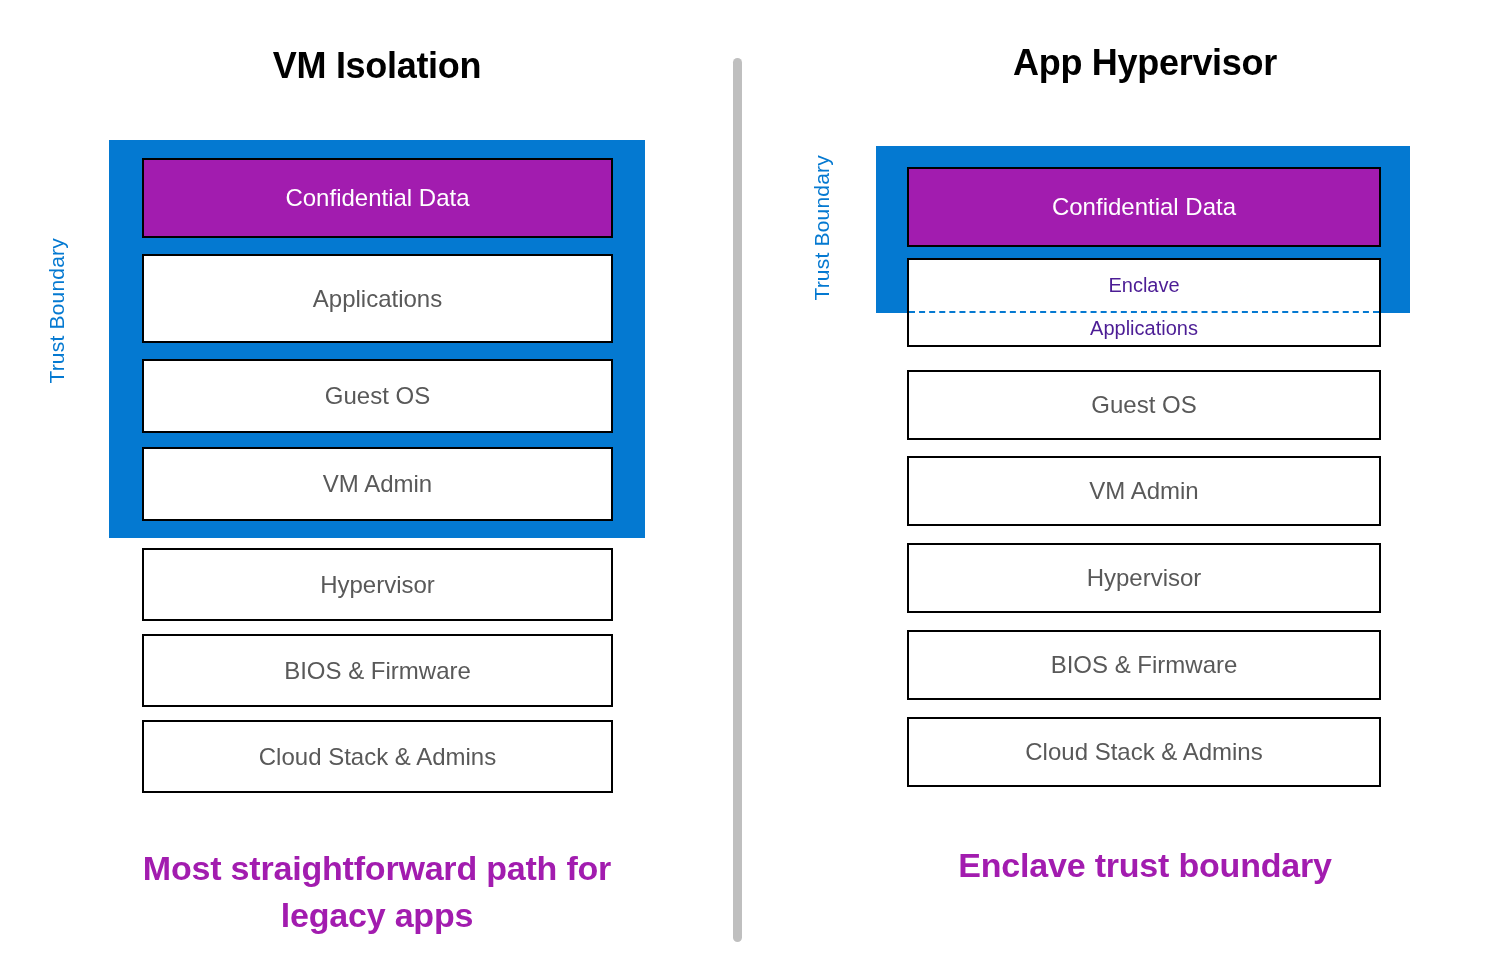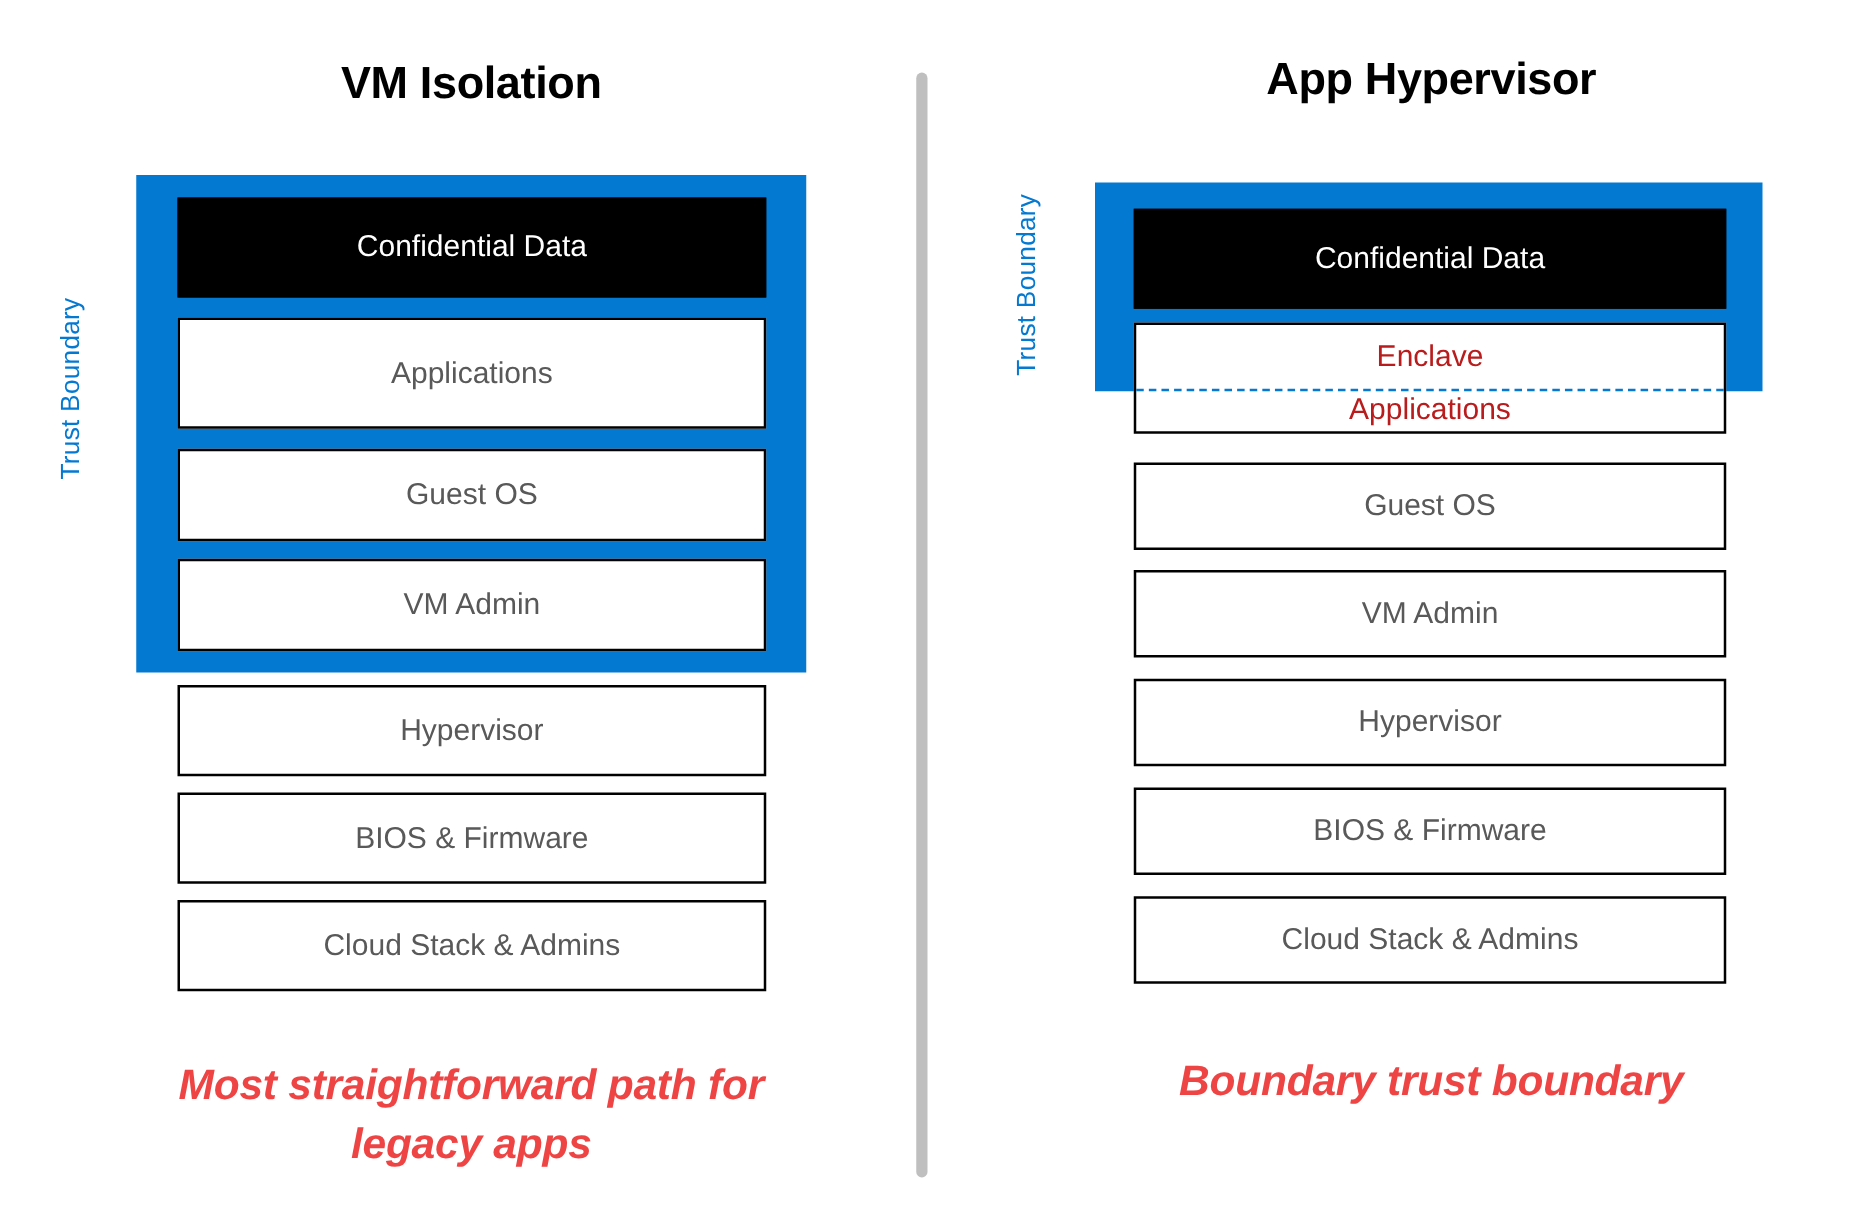--- a/index.html
+++ b/index.html
@@ -33,25 +33,24 @@
     text-align: center;
   }
   #title-left  { left: 108px; width: 538px; top: 45px; }
   #title-right { left: 876px; width: 538px; top: 42px; }
 
   
   .panel-caption {
     position: absolute;
     font-size: 34px;
     font-weight: 700;
-    color: #ef4444;
+    color: #a21caf;
     text-align: center;
     line-height: 1.38;
     letter-spacing: -0.2px;
-    font-style: italic;
   }
   #caption-left  { left: 108px; width: 538px; top: 845px; }
   #caption-right { left: 876px; width: 538px; top: 842px; }
 
   
   #divider {
     position: absolute;
     left: 733px;
     top: 58px;
     width: 9px;
@@ -90,21 +89,21 @@
     display: flex;
     align-items: center;
     justify-content: center;
     font-size: 24px;
     color: #595959;
     background: #ffffff;
     border: 2px solid #000000;
     text-align: center;
   }
   .layer.confidential {
-    background: #000000;
+    background: #a21caf;
     border-color: #000000;
     color: #ffffff;
   }
 
   
   .left-layer  { left: 142px; width: 471px; }
   #l-confidential { top: 158px;  height: 80px; }
   #l-applications { top: 254px;  height: 89px; }
   #l-guestos      { top: 359px;  height: 74px; }
   #l-vmadmin      { top: 447px;  height: 74px; }
@@ -128,22 +127,22 @@
     padding: 0;
     position: absolute;
   }
   .enclave-half {
     position: absolute;
     left: 0;
     right: 0;
     display: flex;
     align-items: center;
     justify-content: center;
-    font-size: 24px;
-    color: #b91c1c;
+    font-size: 20px;
+    color: #4c1d95;
   }
   #enclave-top {
     top: 0;
     height: 51px;
   }
   #enclave-bottom {
     top: 51px;
     bottom: 0;
   }
   #enclave-divider {
@@ -201,15 +200,15 @@
   <div class="layer right-layer" id="r-guestos">Guest OS</div>
 
   <div class="layer right-layer" id="r-vmadmin">VM Admin</div>
 
   <div class="layer right-layer" id="r-hypervisor">Hypervisor</div>
 
   <div class="layer right-layer" id="r-bios">BIOS &amp; Firmware</div>
 
   <div class="layer right-layer" id="r-cloudstack">Cloud Stack &amp; Admins</div>
 
-  <div class="panel-caption" id="caption-right">Boundary trust boundary</div>
+  <div class="panel-caption" id="caption-right">Enclave trust boundary</div>
 
 </div>
 
 </body></html>

